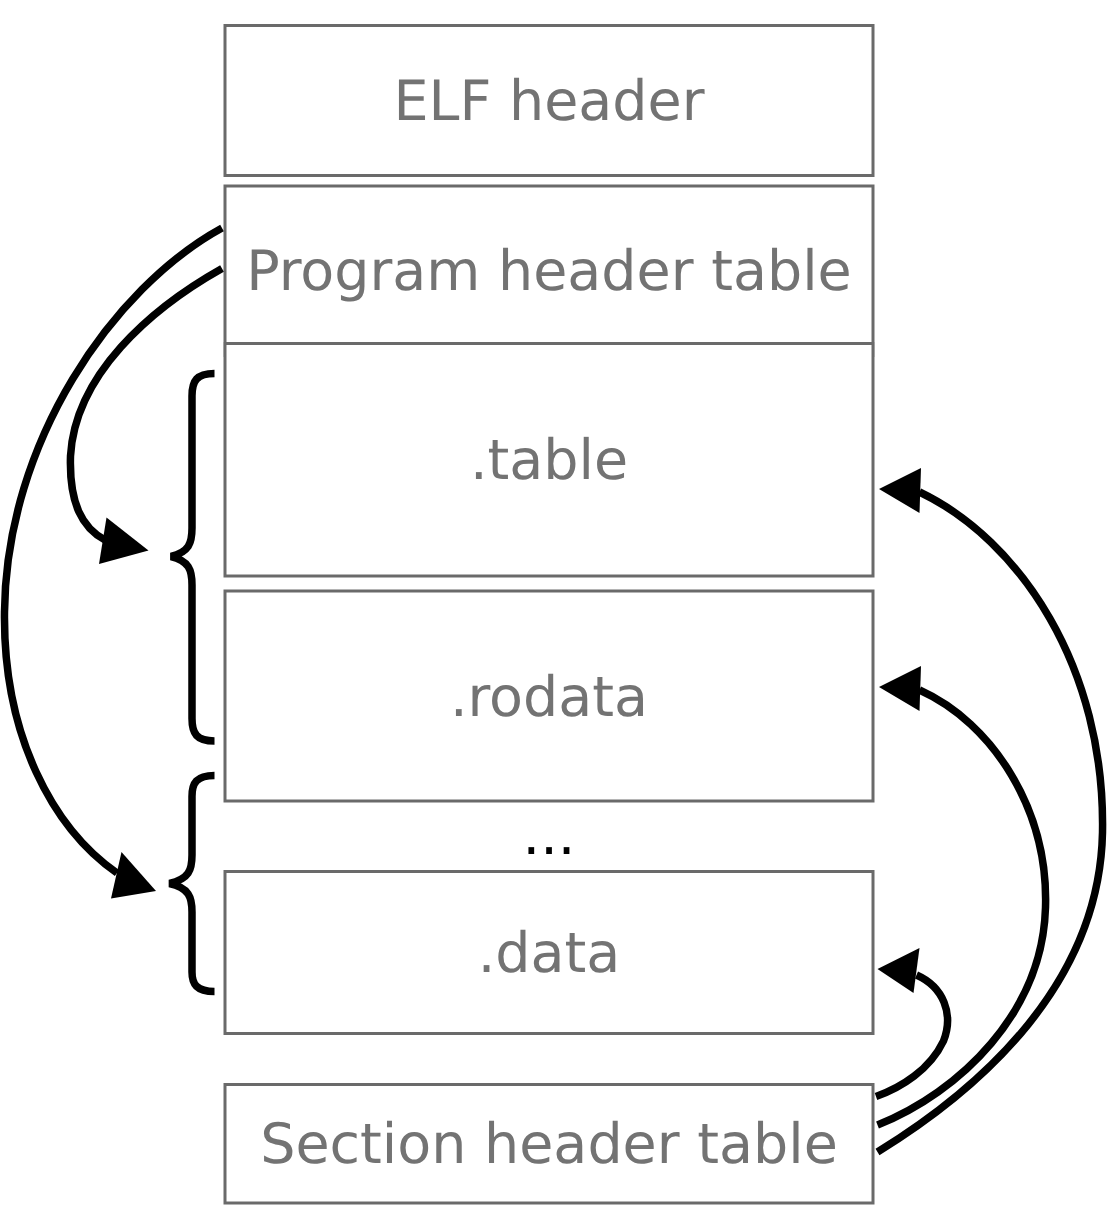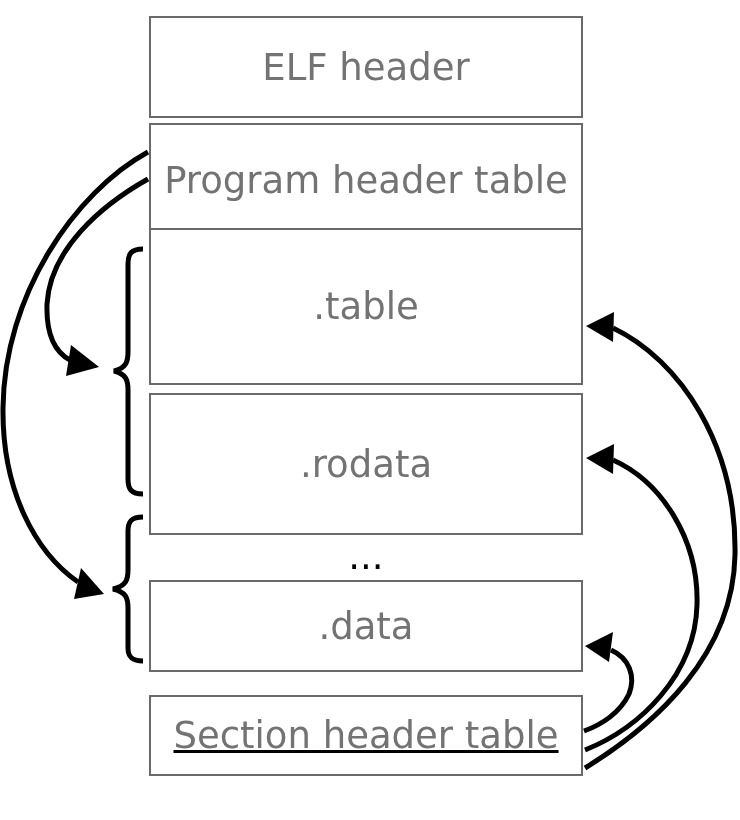--- a/index.html
+++ b/index.html
@@ -30,22 +30,22 @@
   .box .label {
     font-size: 37px;
     color: #737373;
     white-space: nowrap;
     line-height: 1;
   }
   #box-elf    { top: 16px;  height: 102px; }
   #box-pht    { top: 123px; height: 115px;  }
   #box-text   { top: 228px; height: 157px; }
   #box-rodata { top: 393px; height: 142px; }
-  #box-data   { top: 580px; height: 92px; }
-  #box-sht    { top: 695px; height: 81px; text-decoration: underline; }
+  #box-data   { top: 580px; height: 110px; }
+  #box-sht    { top: 722px; height: 81px; }
   #ellipsis-row {
     position: absolute;
     left: 149px;
     top: 520px;
     width: 434px;
     height: 60px;
     display: flex;
     align-items: center;
     justify-content: center;
     z-index: 1;

